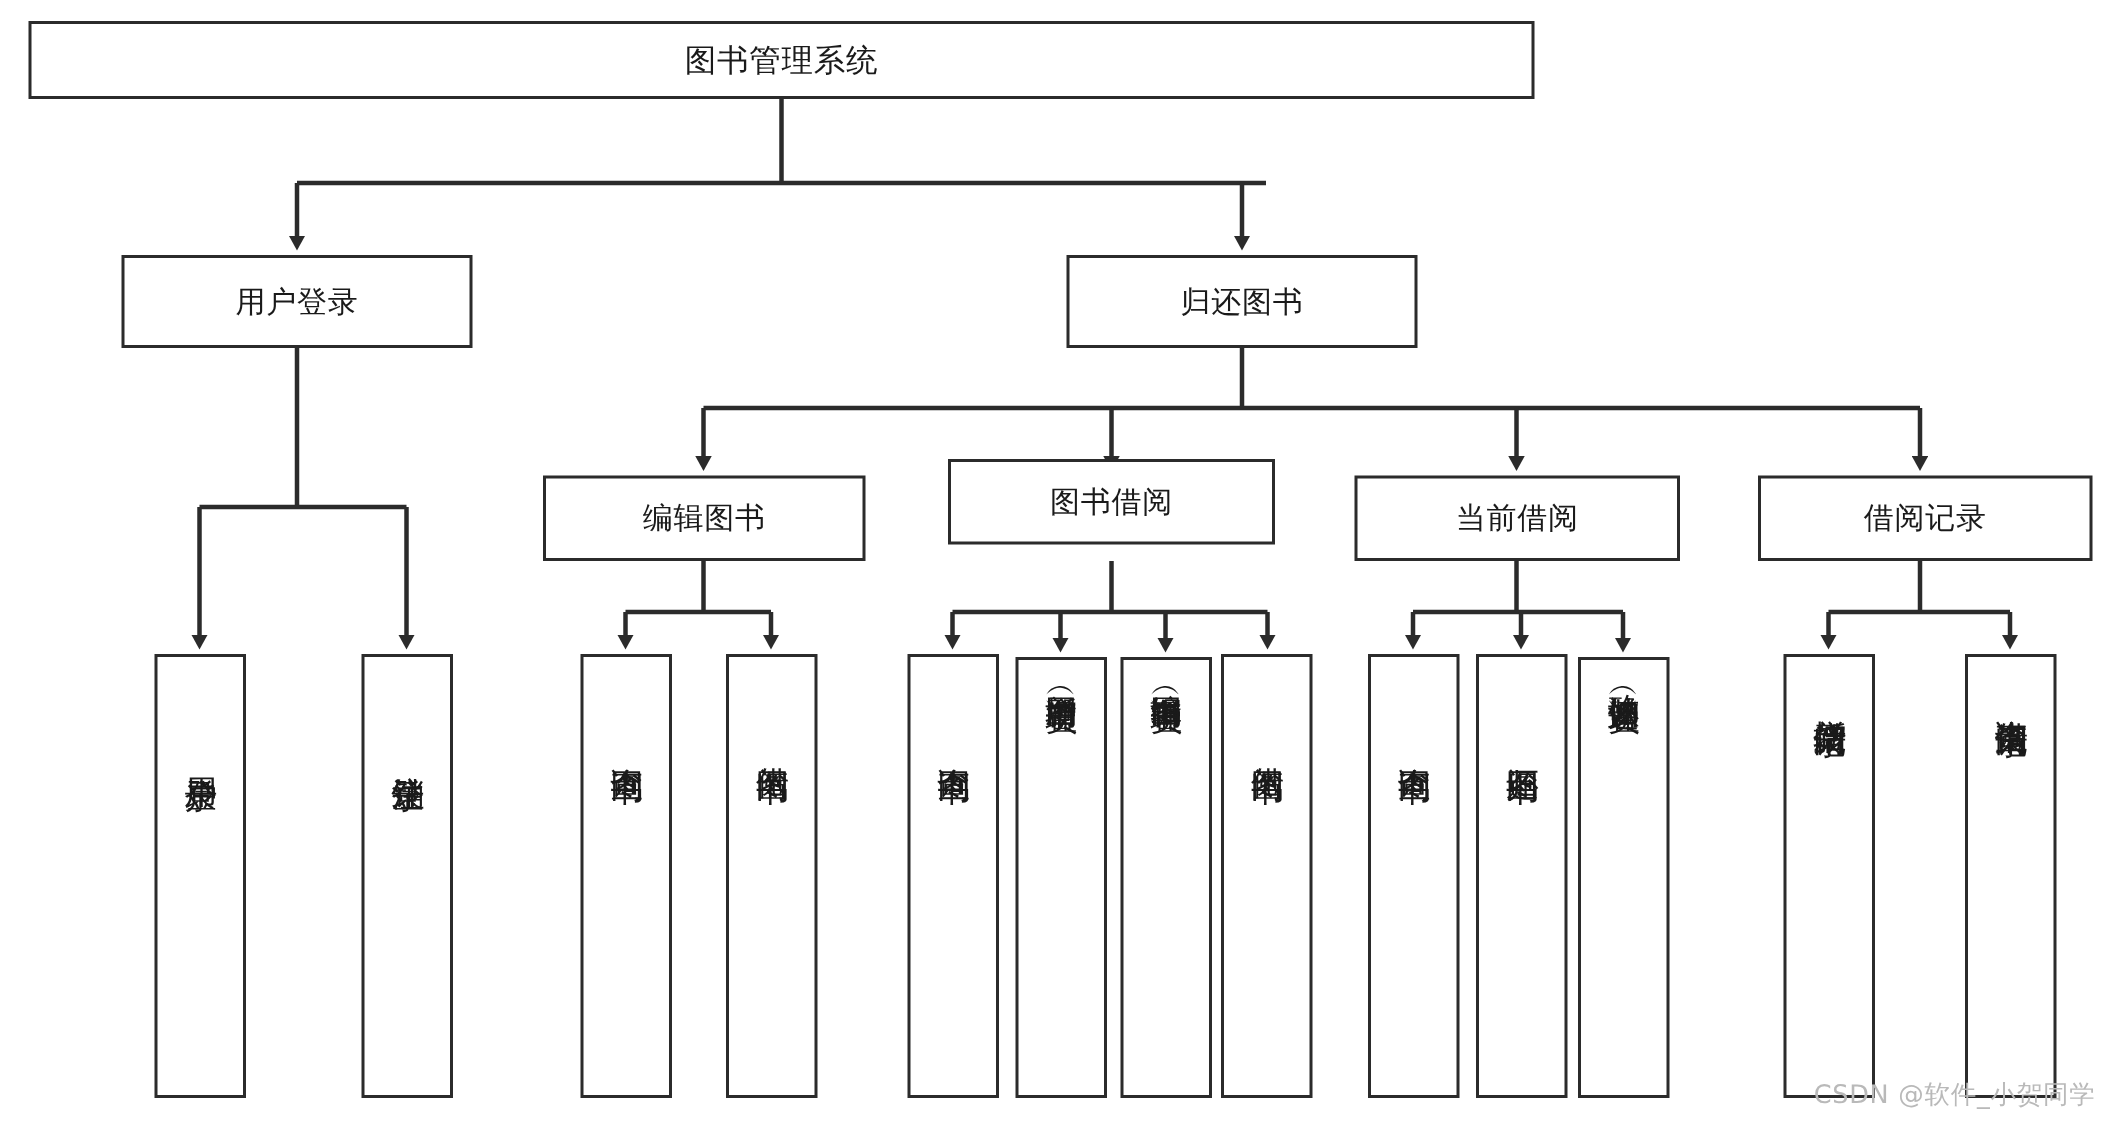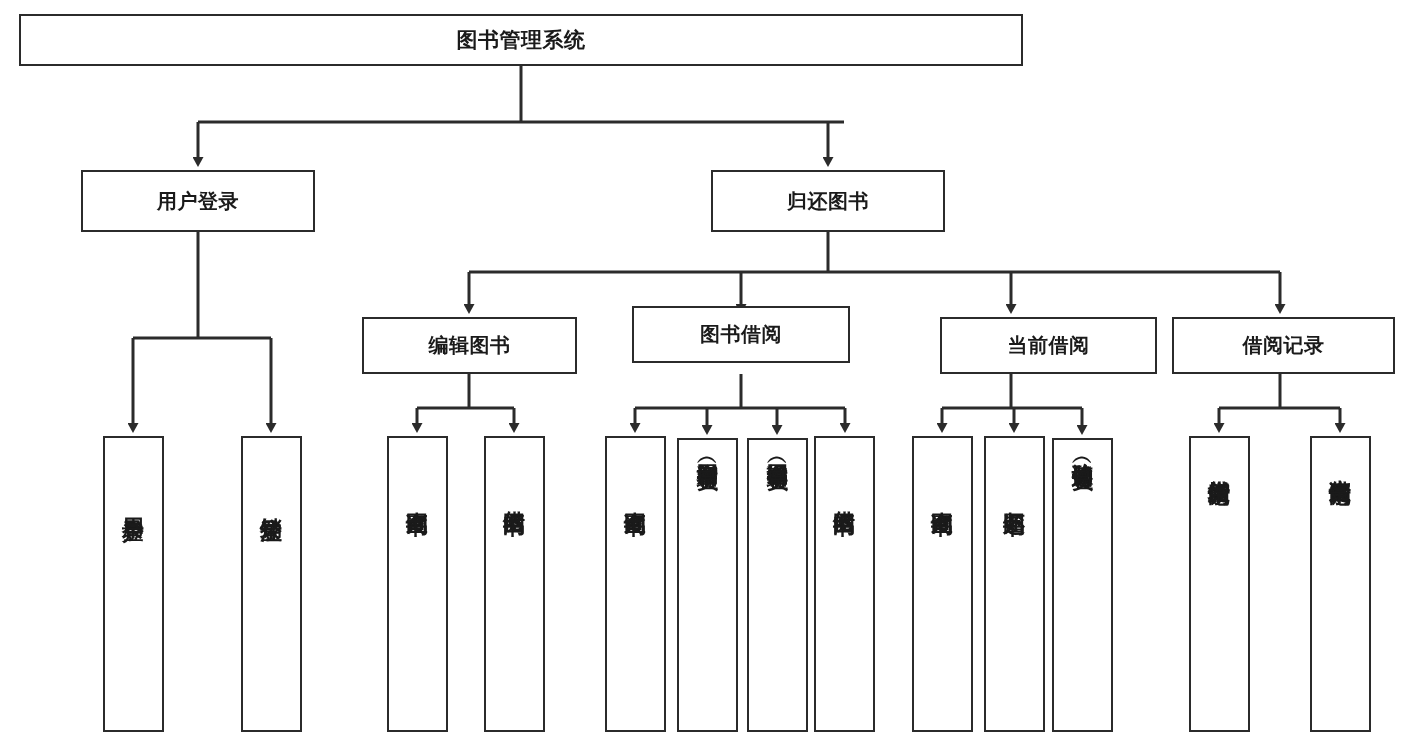--- a/index.html
+++ b/index.html
@@ -33,21 +33,20 @@
     display: flex;
     align-items: center;
     justify-content: center;
     color: #1a1a1a;
   }
   .node .lbl {
     display: block;
     text-align: center;
     line-height: 1.15;
     white-space: nowrap;
-    font-weight: bold;
   }
   
   .node.horiz .lbl {
     font-size: 21px;
     letter-spacing: 0.5px;
   }
   .node.root .lbl { font-size: 21px; }
   .node.mid .lbl  { font-size: 20px; }
   
   .node.leaf {
@@ -139,21 +138,21 @@
   <div class="node mid horiz" style="left:711px; top:170px; width:234px; height:62px;">
     <span class="lbl">归还图书</span>
   </div>
 
   <div class="node mid horiz" style="left:362px; top:317px; width:215px; height:57px;">
     <span class="lbl">编辑图书</span>
   </div>
   <div class="node mid horiz" style="left:632px; top:306px; width:218px; height:57px;">
     <span class="lbl">图书借阅</span>
   </div>
-  <div class="node mid horiz" style="left:940px; top:317px; width:217px; height:57px;">
+  <div class="node mid horiz" style="left:903px; top:317px; width:217px; height:57px;">
     <span class="lbl">当前借阅</span>
   </div>
   <div class="node mid horiz" style="left:1172px; top:317px; width:223px; height:57px;">
     <span class="lbl">借阅记录</span>
   </div>
 
   <div class="node leaf" style="left:103px; top:436px; width:61px; height:296px;">
     <span class="lbl" style="margin-top:62px;">用户登录</span>
   </div>
   <div class="node leaf" style="left:241px; top:436px; width:61px; height:296px;">
@@ -190,14 +189,15 @@
     <span class="lbl" style="margin-top:6px;">确认归还（管理员）</span>
   </div>
 
   <div class="node leaf" style="left:1189px; top:436px; width:61px; height:296px;">
     <span class="lbl" style="margin-top:24px;">新增借阅记录</span>
   </div>
   <div class="node leaf" style="left:1310px; top:436px; width:61px; height:296px;">
     <span class="lbl" style="margin-top:24px;">查询借阅记录</span>
   </div>
 
+  <div class="watermark">CSDN @软件_小贺同学</div>
 
 </div>
 
 </body></html>

